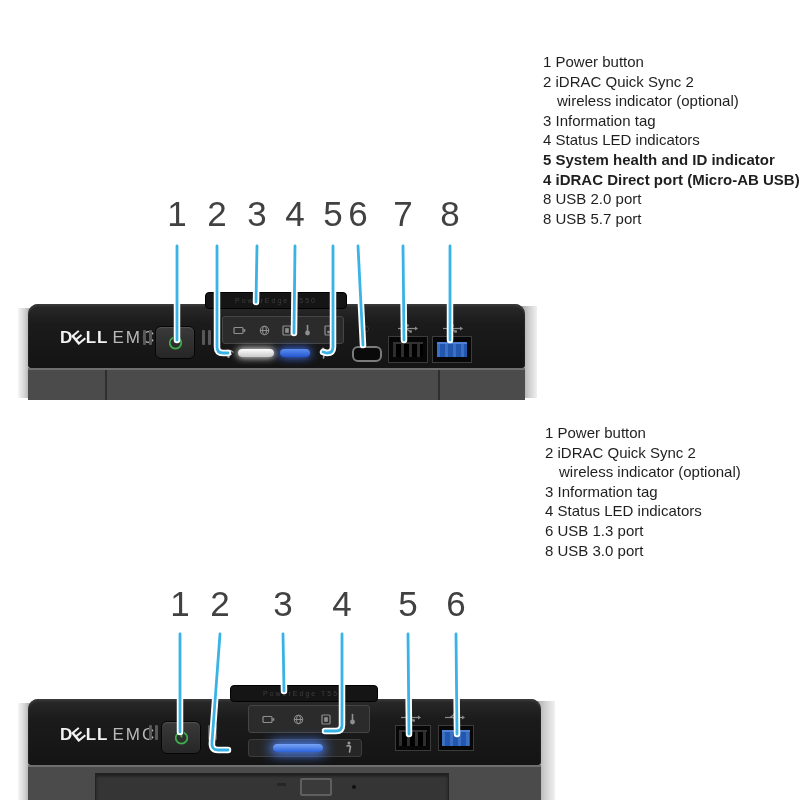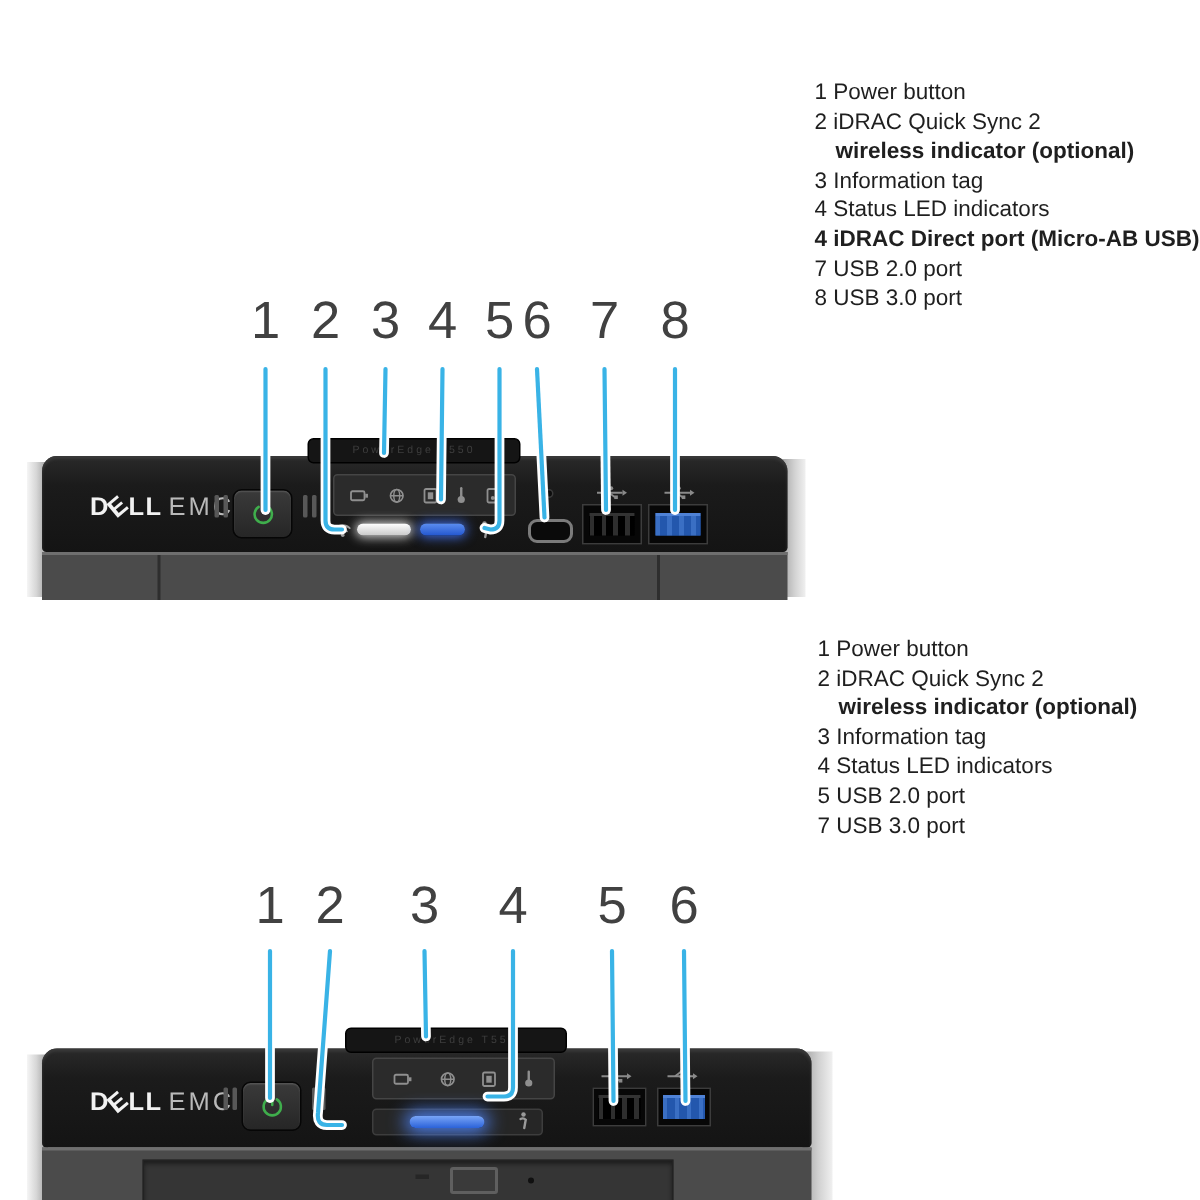--- a/index.html
+++ b/index.html
@@ -3,21 +3,21 @@
 <meta charset="utf-8">
 <style>
   html,body{margin:0;padding:0;background:#fff;}
   body{width:800px;height:800px;position:relative;overflow:hidden;
        font-family:"Liberation Sans",sans-serif;-webkit-font-smoothing:antialiased;}
 
   
   .legend{position:absolute;color:#1f1f1f;font-size:15px;line-height:19.6px;white-space:nowrap;}
   .legend .title{font-weight:bold;}
   .legend .b{font-weight:bold;}
-  .legend .indent{padding-left:14px;font-weight:bold;}
+  .legend .indent{padding-left:14px;}
   #legend-upsell{left:543px;top:52px;}
   #legend-base{left:545px;top:423px;}
 
   
   .callout-num{position:absolute;transform:translateX(-50%);font-size:35px;color:#414141;
                font-weight:400;line-height:1;}
 
   
   .figure{position:absolute;z-index:1;}
   .silver{position:absolute;background:linear-gradient(90deg,#f5f5f5 0%,#d6d6d6 45%,#9a9a9a 100%);}
@@ -72,33 +72,34 @@
 </style>
 </head>
 <body>
 
 <div class="legend" id="legend-upsell">
   <div>1 Power button</div>
   <div>2 iDRAC Quick Sync 2</div>
   <div class="indent">wireless indicator (optional)</div>
   <div>3 Information tag</div>
   <div>4 Status LED indicators</div>
+  <div class="b">5 System health and ID indicator</div>
   <div class="b">4 iDRAC Direct port (Micro-AB USB)</div>
-  <div>7 USB 2.0 port</div>
-  <div>8 USB 3.0 port</div>
+  <div>8 USB 2.0 port</div>
+  <div>8 USB 5.7 port</div>
 </div>
 
 <div class="legend" id="legend-base">
   <div>1 Power button</div>
   <div>2 iDRAC Quick Sync 2</div>
   <div class="indent">wireless indicator (optional)</div>
   <div>3 Information tag</div>
   <div>4 Status LED indicators</div>
-  <div>5 USB 2.0 port</div>
-  <div>7 USB 3.0 port</div>
+  <div>6 USB 1.3 port</div>
+  <div>8 USB 3.0 port</div>
 </div>
 
 <div>
   <span class="callout-num" style="left:177px;top:196px">1</span>
   <span class="callout-num" style="left:217px;top:196px">2</span>
   <span class="callout-num" style="left:257px;top:196px">3</span>
   <span class="callout-num" style="left:295px;top:196px">4</span>
   <span class="callout-num" style="left:333px;top:196px">5</span>
   <span class="callout-num" style="left:358px;top:196px">6</span>
   <span class="callout-num" style="left:403px;top:196px">7</span>

